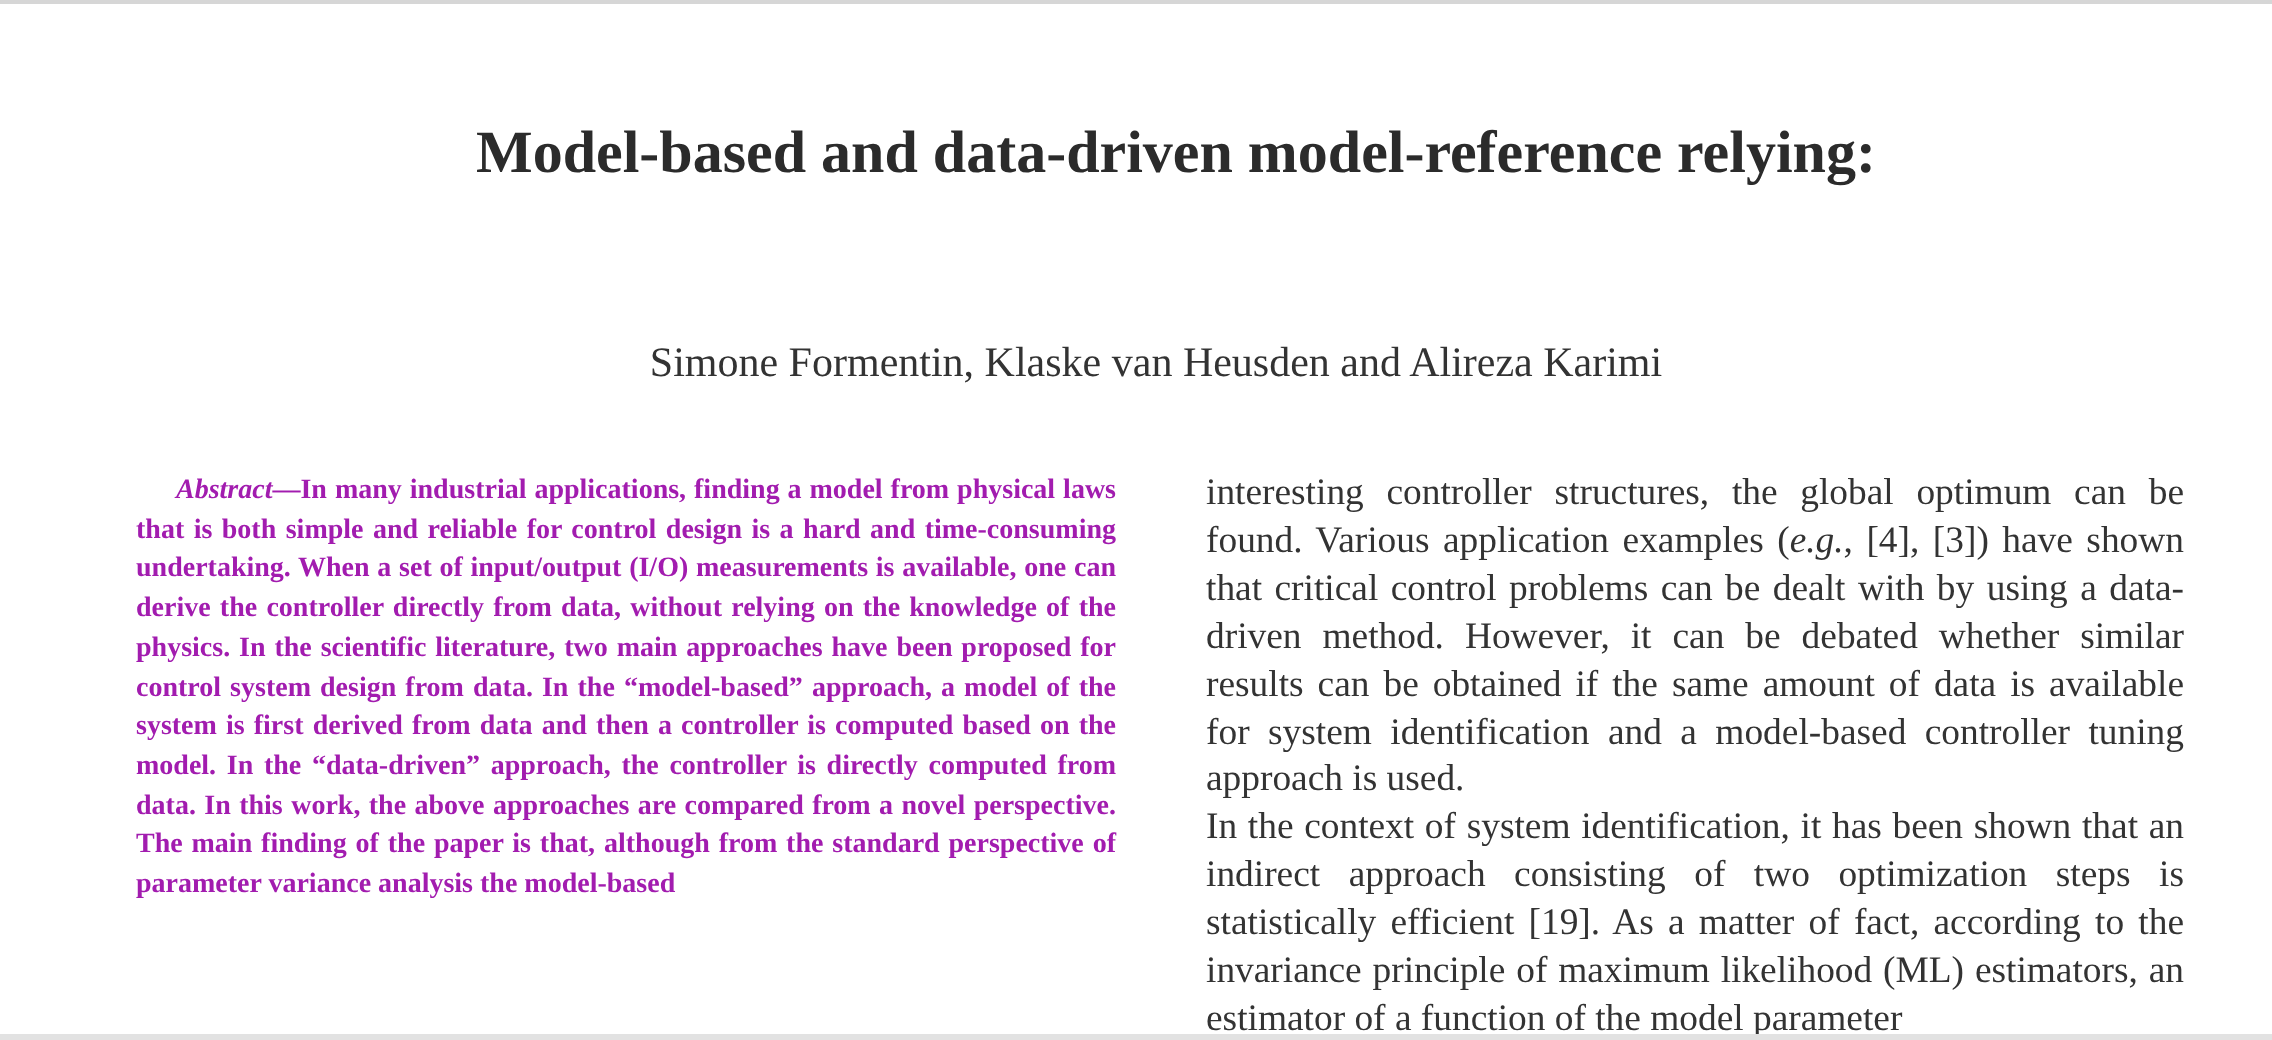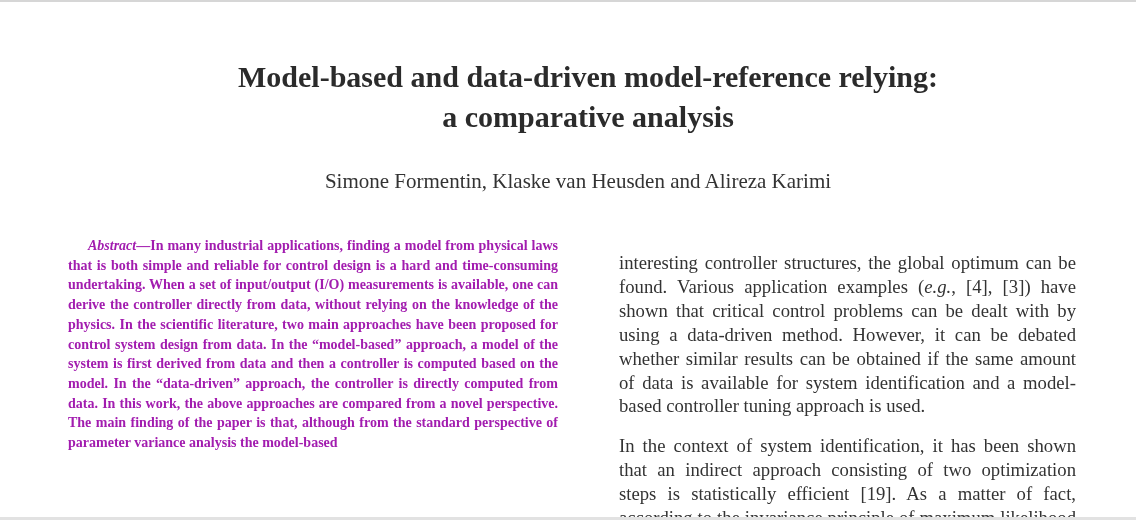--- a/index.html
+++ b/index.html
@@ -70,31 +70,30 @@
     .col-right {
       position: absolute;
       left: 603px;
       top: 235px;
       width: 489px;
       font-size: 18.7px;
       line-height: 23.9px;
       text-align: justify;
       color: #333;
     }
-    .col-right p { margin: 16px; }
+    .col-right p { margin: 0; }
     .col-right em { font-style: italic; }
   </style>
 </head>
 <body>
 
 <div class="top-border"></div>
 
 <h1 class="title">
   <span>Model-based and data-driven model-reference relying:</span><br>
-  <span>a comparative analysis</span>
 </h1>
 
 <div class="authors">Simone Formentin, Klaske van Heusden and Alireza Karimi</div>
 
 <div class="col-left">
   <span class="indent"></span><span class="abstract-label">Abstract</span><span>—</span><span>In many industrial applications, finding a model from physical laws that is both simple and reliable for control design is a hard and time-consuming undertaking. When a set of input/output (I/O) measurements is available, one can derive the controller directly from data, without relying on the knowledge of the physics. In the scientific literature, two main approaches have been proposed for control system design from data. In the “model-based” approach, a model of the system is first derived from data and then a controller is computed based on the model. In the “data-driven” approach, the controller is directly computed from data. In this work, the above approaches are compared from a novel perspective. The main finding of the paper is that, although from the standard perspective of parameter variance analysis the model-based</span>
 </div>
 
 <div class="col-right">
   <p><span>interesting controller structures, the global optimum can be found. Various application examples (</span><em>e.g.</em><span>, [4], [3]) have shown that critical control problems can be dealt with by using a data-driven method. However, it can be debated whether similar results can be obtained if the same amount of data is available for system identification and a model-based controller tuning approach is used.</span></p>

